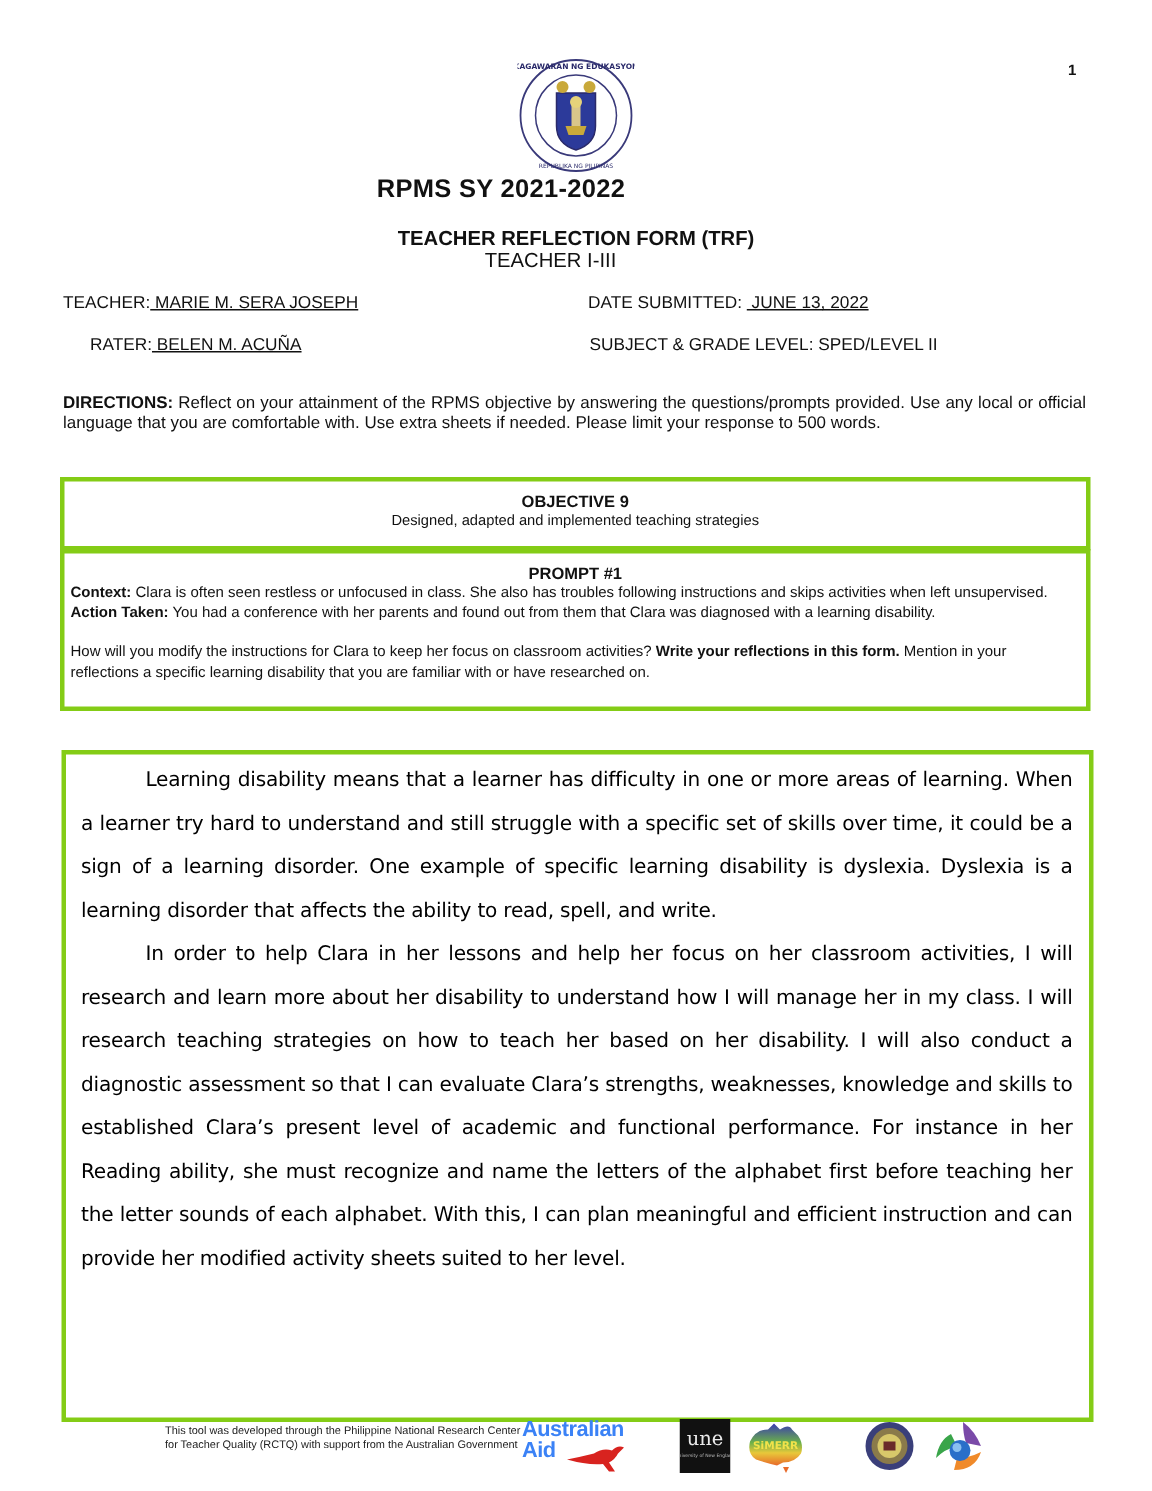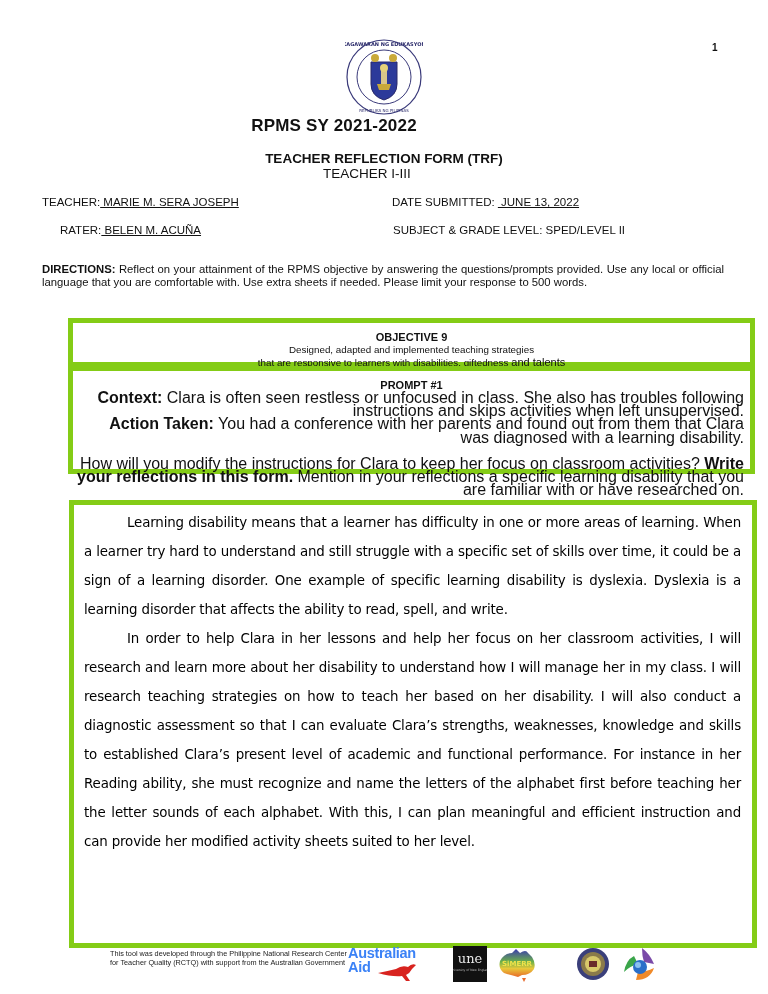--- a/index.html
+++ b/index.html
@@ -26,29 +26,29 @@
       position: absolute; top: 166px; left: 0; width: 734px; text-align: center;
       font-size: 13.5px;
     }
     .meta { position: absolute; font-size: 11.5px; white-space: nowrap; }
     .meta .u { text-decoration: underline; }
     .directions {
       position: absolute; top: 263px; left: 42px; width: 682px;
       font-size: 11.3px; line-height: 13.2px; text-align: justify;
     }
     .box {
-      position: absolute; border: 5px solid #84cc16; box-sizing: border-box; margin-left: 28px;
+      position: absolute; border: 3px solid #84cc16; box-sizing: border-box;
     }
     .obj-box { top: 318px; left: 40px; width: 687px; height: 49px; text-align: center; }
     .obj-head { font-size: 11px; font-weight: bold; margin-top: 8px; }
     .obj-line { font-size: 9.8px; line-height: 13px; }
     .obj-line .big { font-size: 11px; }
     .prompt-box { top: 366px; left: 40px; width: 687px; height: 108px; }
     .prompt-head { font-size: 11px; font-weight: bold; text-align: center; margin-top: 8px; }
-    .prompt-text { font-size: 16px; line-height: 13.2px; padding: 0 6px 0 4px; text-align: right; }
+    .prompt-text { font-size: 10px; line-height: 13.2px; padding: 0 6px 0 4px; }
     .prompt-text b { font-weight: bold; }
     .prompt-question { margin-top: 13px; }
     .refl-box { top: 500px; left: 41px; width: 688px; height: 448px; }
     .refl-head { font-size: 11px; font-weight: bold; text-align: center; margin-top: 6px; }
     .refl-body {
       font-family: "DejaVu Sans", sans-serif; font-size: 13.4px; line-height: 29px;
       text-align: justify; padding: 2px 11px 0 10px; margin-top: 1px; color: #000000;
       letter-spacing: -0.15px;
     }
     .refl-body p { margin: 0; text-indent: 43px; }
@@ -95,21 +95,20 @@
   <span>SUBJECT &amp; GRADE LEVEL:</span>&nbsp;<span>SPED/LEVEL II</span>
 </div>
 
 <div class="directions">
   <b>DIRECTIONS:</b><span> Reflect on your attainment of the RPMS objective by answering the questions/prompts provided. Use any local or official language that you are comfortable with. Use extra sheets if needed. Please limit your response to 500 words.</span>
 </div>
 
 <div class="box obj-box">
   <div class="obj-head">OBJECTIVE 9</div>
   <div class="obj-line">Designed, adapted and implemented teaching strategies</div>
-  <div class="obj-line"><span>that are responsive to learners with disabilities, giftedness</span><span class="big"> and talents</span></div>
 </div>
 
 <div class="box prompt-box">
   <div class="prompt-head">PROMPT #1</div>
   <div class="prompt-text">
     <b>Context:</b><span> Clara is often seen restless or unfocused in class. She also has troubles following instructions and skips activities when left unsupervised.</span>
   </div>
   <div class="prompt-text">
     <b>Action Taken:</b><span> You had a conference with her parents and found out from them that Clara was diagnosed with a learning disability.</span>
   </div>

